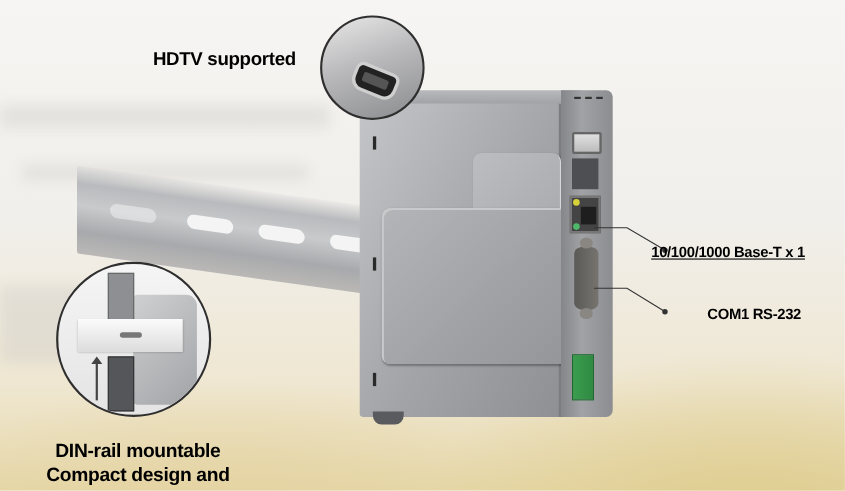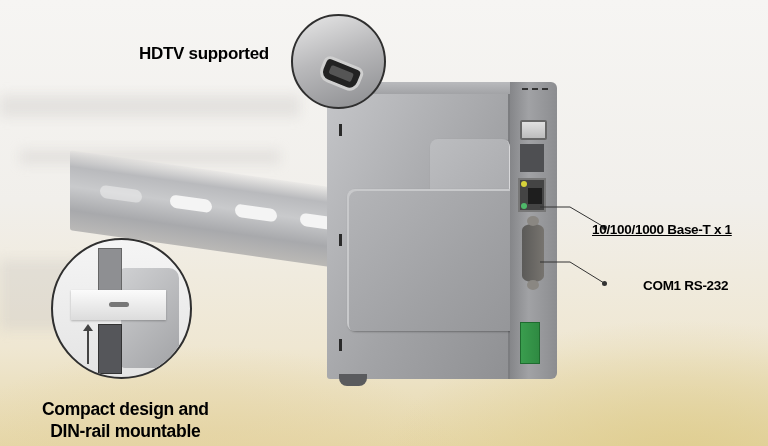--- a/index.html
+++ b/index.html
@@ -197,15 +197,15 @@
 
 <div class="callout-text hdtv">HDTV supported</div>
 
 <div class="callout-text feature eth">10/100/1000 Base-T x 1</div>
 
 <div class="callout-text feature com">
   <div>COM1 RS-232</div>
 </div>
 
 <div class="callout-text compact">
+  <div>DIN-rail mountable</div>
   <div>Compact design and</div>
-  <div>DIN-rail mountable</div>
 </div>
 
 </body></html>

